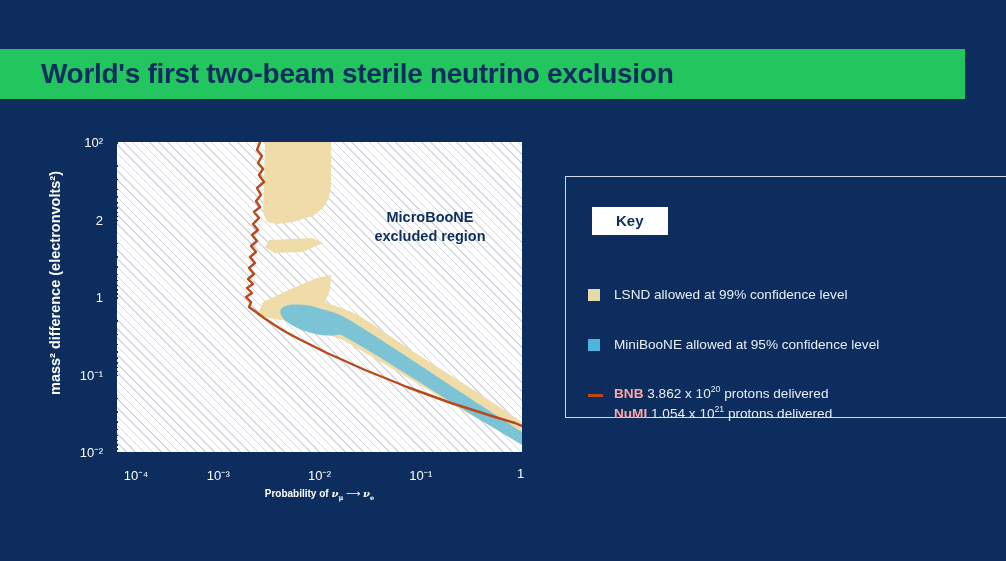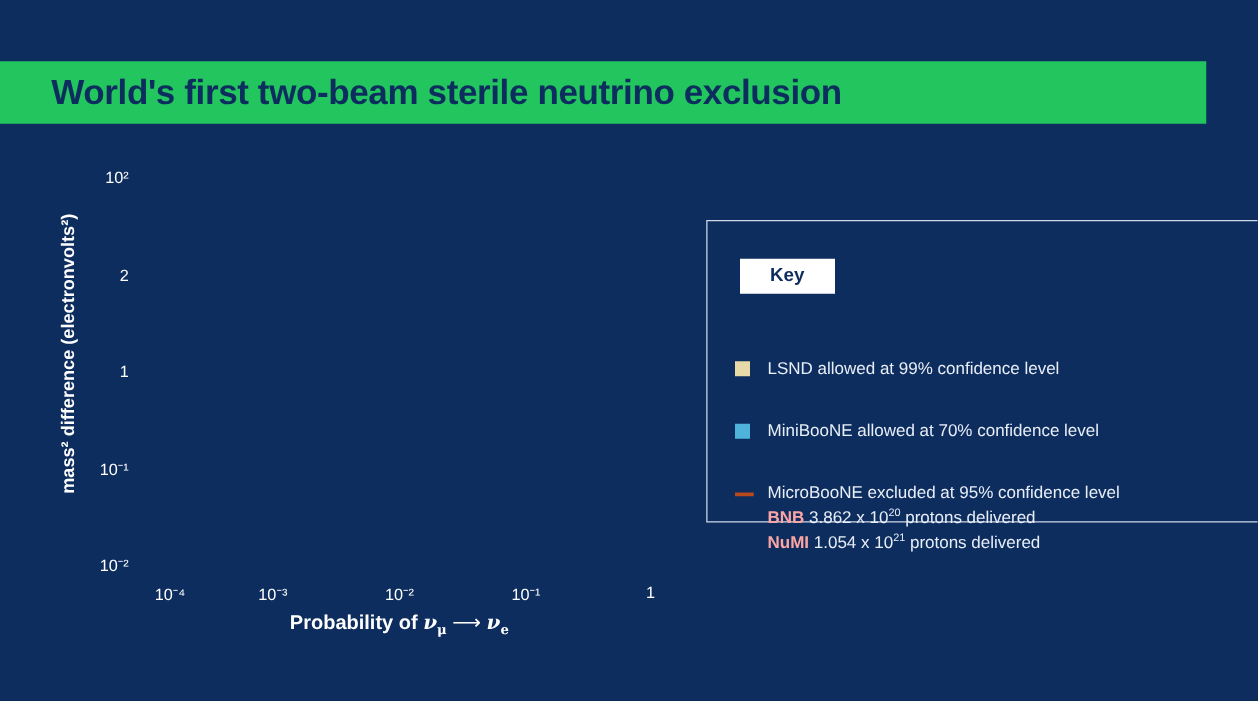--- a/index.html
+++ b/index.html
@@ -120,21 +120,21 @@
   .ylabel { text-align: right; transform: translateY(-50%); }
   .xlabel { transform: translateX(-50%); }
 
   .x-axis-title {
     position: absolute;
     left: 117px;
     width: 405px;
     top: 368px;
     text-align: center;
     color: #ffffff;
-    font-size: 16px;
+    font-size: 10px;
     font-weight: bold;
   }
   .nu { font-family: "DejaVu Serif", serif; font-style: italic; font-weight: bold; }
   .arrow { font-family: "DejaVu Sans", sans-serif; font-weight: normal; }
 
   sup { font-size: 0.64em; vertical-align: super; line-height: 0; }
 
   
   .key-box {
     position: absolute;
@@ -195,20 +195,60 @@
 <body>
 
 <div class="title-band">
   <div class="title-text">World's first two-beam sterile neutrino exclusion</div>
 </div>
 
 <div class="plot-block">
 
   <div class="y-axis-title">mass² difference (electronvolts²)</div>
 
+  <div class="panel">
+    <div class="hatch"></div>
+
+    <svg viewBox="0 0 405 310" preserveAspectRatio="none">
+
+      <g>
+        <path fill="#f0dca8" d="
+          M 148,0 L 214,0 L 214,44 L 212,56 L 206,66 L 196,74 L 176,80
+          L 160,82 L 150,80 L 146,70 L 147,40 Z"></path>
+        <path fill="#f0dca8" d="
+          M 152,98 L 196,96 L 206,101 L 186,110 L 158,111 L 148,105 Z"></path>
+        <path fill="#f0dca8" d="
+          M 146,160 L 176,146 L 200,136 L 214,133 L 213,148 L 208,160
+          L 240,172 L 300,212 L 360,250 L 405,280 L 405,300
+          L 352,272 L 286,233 L 226,198 L 176,180 L 140,174 Z"></path>
+      </g>
+
+      <g>
+        <path fill="#7cc3d6" d="
+          M 172,172 C 192,162 214,166 236,180 C 268,200 316,232 368,266
+          L 405,290 L 405,303 L 360,276 C 308,244 262,214 230,196
+          C 206,182 186,178 172,180 Z"></path>
+        <ellipse cx="196" cy="178" rx="34" ry="13" fill="#7cc3d6" transform="rotate(16 196 178)"></ellipse>
+      </g>
+
+      <path fill="none" stroke="#b8491c" stroke-width="2.4" stroke-linejoin="round" stroke-linecap="round" d="
+        M 143,0 L 140,8 L 145,14 L 141,21 L 146,27 L 142,33 L 147,40 L 140,46
+        L 144,53 L 139,59 L 143,65 L 137,70 L 142,76 L 136,82 L 141,88
+        L 135,93 L 140,99 L 134,104 L 139,110 L 133,115 L 138,121 L 132,126
+        L 137,132 L 131,137 L 136,142 L 130,146 L 135,151 L 129,155
+        L 134,160 L 132,165 L 139,170 L 147,176 L 156,182 L 167,189
+        L 180,196 L 194,203 L 210,211 L 228,219 L 248,228 L 268,236
+        L 290,245 L 312,253 L 334,261 L 356,268 L 378,275 L 398,281 L 405,284"></path>
+    </svg>
+
+    <div class="excluded-label">
+      <span>MicroBooNE</span><br>
+      <span>excluded region</span>
+    </div>
+  </div>
 
   <div>
     <div class="tick ytick major" style="left:108px; top:22px;"></div>
     <div class="tick ytick major" style="left:108px; top:99.5px;"></div>
     <div class="tick ytick major" style="left:108px; top:177px;"></div>
     <div class="tick ytick major" style="left:108px; top:254.5px;"></div>
     <div class="tick ytick major" style="left:108px; top:332px;"></div>
 
     <div class="tick ytick minor" style="left:112px; top:45.3px;"></div>
     <div class="tick ytick minor" style="left:112px; top:58.9px;"></div>
@@ -320,29 +360,28 @@
       <div class="swatch-cell">
         <span class="swatch" style="background:#e8d9a8;"></span>
       </div>
       <div class="key-text">LSND allowed at 99% confidence level</div>
     </div>
 
     <div class="key-row">
       <div class="swatch-cell">
         <span class="swatch" style="background:#4fb3dc;"></span>
       </div>
-      <div class="key-text">MiniBooNE allowed at 70% confidence level</div>
+      <div class="key-text">MiniBooNE allowed at 95% confidence level</div>
     </div>
 
     <div class="key-row">
       <div class="swatch-cell">
         <span class="line-swatch" style="background:#b8491c;"></span>
       </div>
       <div class="key-text">
-        <span>MicroBooNE excluded at 95% confidence level</span>
         <span class="sub-line">
           <b>BNB</b><span> 3.862 x 10</span><sup>20</sup><span> protons delivered</span>
         </span>
         <span class="sub-line">
           <b>NuMI</b><span> 1.054 x 10</span><sup>21</sup><span> protons delivered</span>
         </span>
       </div>
     </div>
 
   </div>

